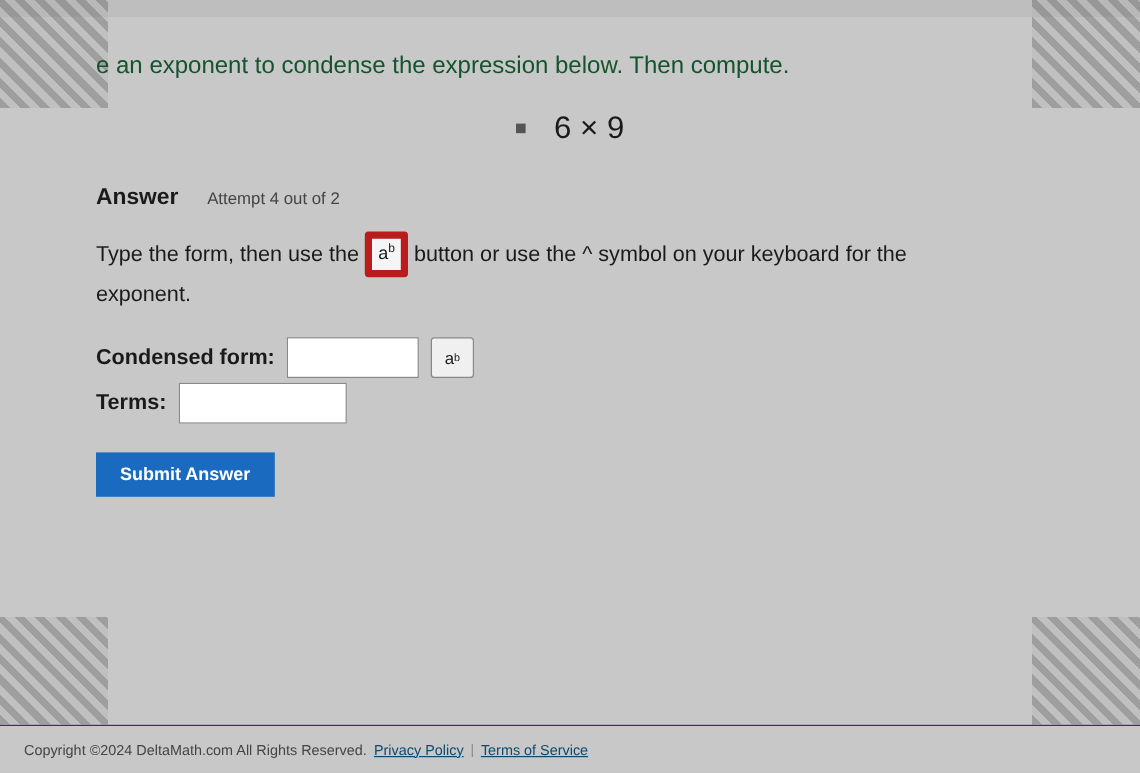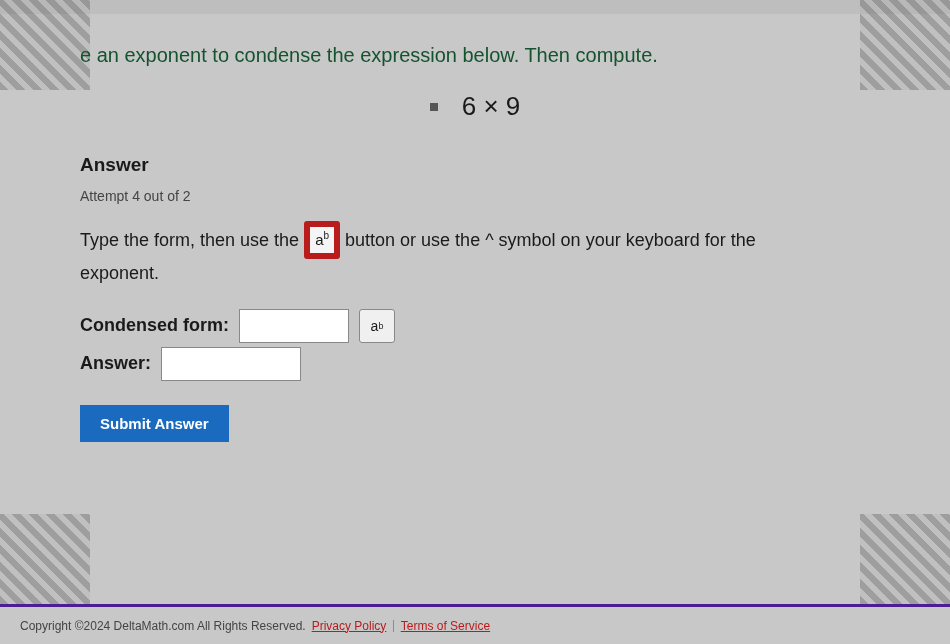--- a/index.html
+++ b/index.html
@@ -71,23 +71,22 @@
     }
 
     
     .answer-section {
       background: rgba(255,255,255,0.0);
     }
 
     .answer-header {
       display: flex;
       align-items: baseline;
-      gap: 12px;
+      gap: 24px;
       margin-bottom: 18px;
-      flex-direction: column;
     }
 
     .answer-label {
       font-size: 19px;
       font-weight: bold;
       font-family: Arial, sans-serif;
       color: #1a1a1a;
     }
 
     .attempt-text {
@@ -208,37 +207,37 @@
     }
 
     
     .footer {
       position: absolute;
       bottom: 0;
       left: 0;
       right: 0;
       height: 40px;
       background: rgba(200,200,200,0.85);
-      border-top: 3px solid #4c1d95;
+      border-top: 1px solid #4c1d95;
       display: flex;
       align-items: center;
       padding: 0 20px;
       gap: 6px;
       z-index: 2;
     }
 
     .footer-text {
       font-size: 12px;
       color: #444;
       font-family: Arial, sans-serif;
     }
 
     .footer-link {
       font-size: 12px;
-      color: #b91c1c;
+      color: #0c4a6e;
       font-family: Arial, sans-serif;
       text-decoration: underline;
       cursor: pointer;
       text-align: right;
     }
 
     .footer-sep {
       font-size: 12px;
       color: #666;
     }
@@ -310,21 +309,21 @@
       <span class="condensed-label">Condensed form:</span>
       <input type="text" class="condensed-input" placeholder="" style="">
       <button class="ab-button">
           <span>a</span>
           <sup>b</sup>
         </button>
     </div>
 
     
     <div class="answer-row">
-      <span class="answer-row-label">Answer:</span>
+      <span class="answer-row-label">Terms:</span>
       <input type="text" class="answer-input" placeholder="" style="">
     </div>
 
     
     <button class="submit-btn">Submit Answer</button>
 
   </div>
 </div>
 
 <div class="footer">

